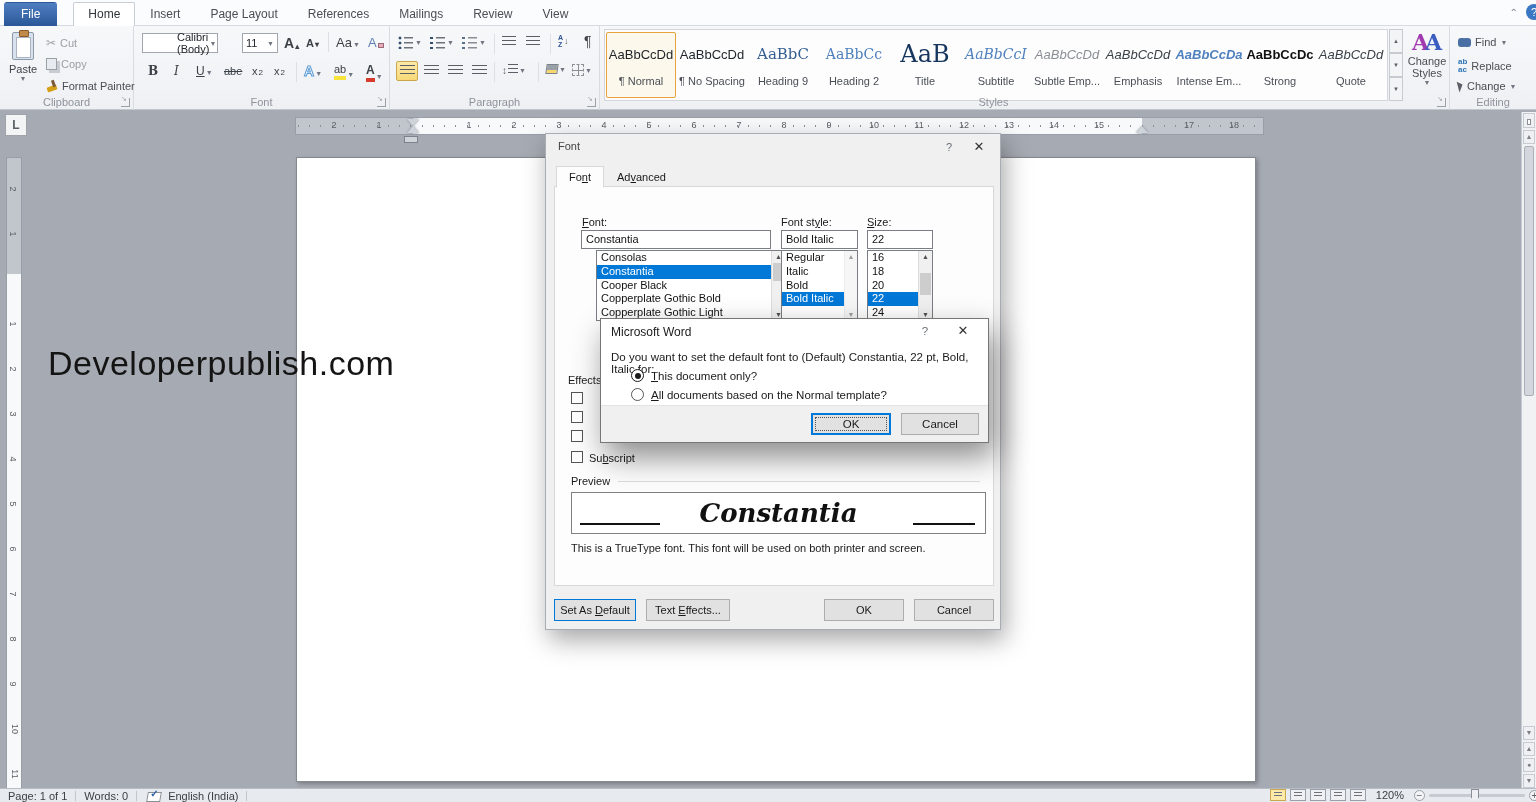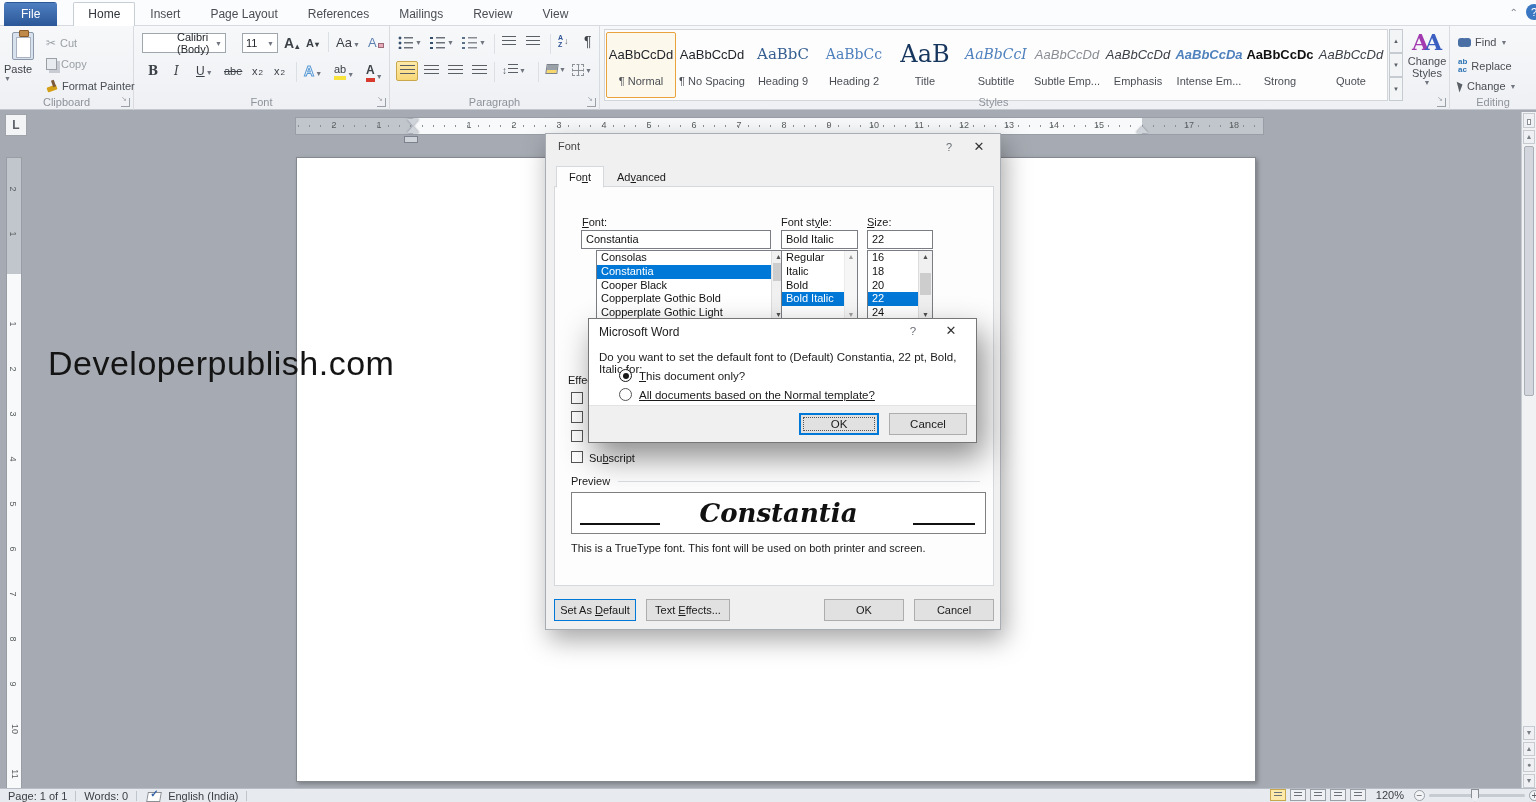--- a/index.html
+++ b/index.html
@@ -22,21 +22,21 @@
   .rgroup { position:absolute; top:0; height:84px; border-right:1px solid #d8dbe0; }
   .glabel { position:absolute; bottom:2px; left:0; right:0; text-align:center; font-size:11px; color:#8e939b; }
   .launcher { position:absolute; bottom:3px; right:3px; width:9px; height:9px; border-right:1px solid #9aa0a8; border-bottom:1px solid #9aa0a8; }
   .launcher::before { content:"↘"; position:absolute; left:0; top:-3px; font-size:7px; color:#9aa0a8; }
   .sbtn { position:absolute; display:flex; align-items:center; gap:4px; font-size:11px; color:#4a4e54; white-space:nowrap; }
   .sbtn .arr { font-size:7px; color:#707580; }
   .dis { color:#9ba0a6; }
 
   
   .g-clip { left:0; width:134px; }
-  .pastebtn { position:absolute; left:4px; top:4px; width:38px; height:74px; font-size:11px; color:#3f4349; }
+  .pastebtn { position:absolute; left:4px; top:4px; width:38px; height:74px; text-align:center; font-size:11px; color:#3f4349; }
   .clipicon { width:22px; height:28px; margin:2px auto 3px; background:#d8e2ef; border:1px solid #8d99a8; border-radius:2px; position:relative; }
   .clipicon::before { content:""; position:absolute; left:3px; top:4px; width:13px; height:19px; background:#fff; border:1px solid #aab3bf; }
   .clipicon::after { content:""; position:absolute; left:6px; top:-3px; width:8px; height:5px; background:#c08a4a; border:1px solid #8a5a28; border-radius:1px; }
   .scis { font-size:12px; color:#9ba0a6; }
   .copyic { width:11px; height:12px; border:1px solid #9ba0a6; background:#e8ebef; box-shadow:3px 3px 0 #c9cdd3; }
   .fpic { width:12px; height:12px; position:relative; }
   .fpic::before { content:""; position:absolute; left:1px; top:6px; width:10px; height:5px; background:#d4a017; transform:rotate(-20deg); border-radius:1px; }
   .fpic::after { content:""; position:absolute; left:6px; top:0px; width:3px; height:7px; background:#7b5a3a; transform:rotate(-20deg); }
 
   
@@ -135,21 +135,21 @@
   .lsb .th { position:absolute; left:1px; right:1px; background:#cdcdcd; }
   .cb { position:absolute; width:12px; height:12px; background:#fff; border:1px solid #555; }
   .grp-line { position:absolute; height:1px; background:#dcdfe2; }
   .pvbox { position:absolute; left:25px; top:358px; width:415px; height:42px; background:#fff; border:1px solid #808080; text-align:center; }
   .pvtext { font-family:"DejaVu Serif",serif; font-weight:bold; font-style:italic; font-size:26px; color:#111; line-height:40px; }
   .pvline { position:absolute; top:30px; height:2px; background:#111; }
   .btn { position:absolute; height:22px; background:#e1e1e1; border:1px solid #adadad; text-align:center; font-size:11px; color:#1a1a1a; line-height:20px; }
   .btn.bluebrd { border-color:#0078d7; }
 
   
-  .mdlg { position:absolute; left:588px; top:318px; width:389px; height:125px; background:#fff; border:1px solid #767676; box-shadow:6px 14px 30px rgba(0,0,0,.45); z-index:40; font-size:11.5px; color:#1a1a1a; }
+  .mdlg { position:absolute; left:600px; top:318px; width:389px; height:125px; background:#fff; border:1px solid #767676; box-shadow:6px 14px 30px rgba(0,0,0,.45); z-index:40; font-size:11.5px; color:#1a1a1a; }
   .mdlg-title { position:absolute; left:10px; top:6px; font-size:12px; }
   .mmsg { position:absolute; left:10px; top:32px; right:8px; }
   .radio { position:absolute; width:13px; height:13px; border:1px solid #555; border-radius:50%; background:#fff; }
   .radio[data-checked="true"]::after { content:""; position:absolute; left:2.5px; top:2.5px; width:6px; height:6px; border-radius:50%; background:#1a1a1a; }
   .radio[data-checked="true"] { border-color:#1a1a1a; border-width:1.5px; }
   .rlabel { position:absolute; }
   .mstrip { position:absolute; left:0; right:0; bottom:0; height:37px; background:#f0f0f0; border-top:1px solid #e3e3e3; }
   .mbtn { position:absolute; top:7px; height:22px; background:#e1e1e1; border:1px solid #adadad; text-align:center; line-height:20px; }
   .mbtn.focus { border:2px solid #0078d7; outline:1px dotted #555; outline-offset:-5px; line-height:18px; }
 
@@ -216,21 +216,21 @@
         </div>
       <div class="sbtn" style="left:46px;top:54px;">
           <span class="fpic"></span>
           <span>Format Painter</span>
         </div>
       <div class="glabel">Clipboard</div>
       <div class="launcher"></div>
     </div>
 
     <div class="rgroup g-font">
-      <div class="combo" style="left:8px;top:7px;width:84px;padding-left:34px;">
+      <div class="combo" style="left:8px;top:7px;width:76px;padding-left:34px;">
           <span>Calibri (Body)</span>
           <span class="arr">▼</span>
         </div>
       <div class="combo" style="left:108px;top:7px;width:36px;">
           <span>11</span>
           <span class="arr">▼</span>
         </div>
       <div class="fbtn" style="left:150px;top:9px;font-size:14px;font-weight:bold;">
           <span>A</span>
           <sup>▴</sup>
@@ -576,21 +576,21 @@
   </div>
 
   <div class="mdlg">
     <div class="mdlg-title">Microsoft Word</div>
     <span class="dlg-q" style="right:48px;height:24px;line-height:24px;">?</span>
     <span class="dlg-x" style="right:8px;height:24px;line-height:24px;">✕</span>
     <div class="mmsg">Do you want to set the default font to (Default) Constantia, 22 pt, Bold, Italic for:</div>
     <span class="radio" data-checked="true" style="left:30px;top:50px;"></span>
     <label class="rlabel" style="left:50px;top:51px;"><span></span><u>T</u><span>his document only?</span></label>
     <span class="radio" style="left:30px;top:69px;"></span>
-    <label class="rlabel" style="left:50px;top:70px;text-decoration:underline;"><span></span><u>A</u><span>ll documents based on the Normal template?</span></label>
+    <label class="rlabel" style="left:50px;top:70px;"><span></span><u>A</u><span>ll documents based on the Normal template?</span></label>
     <div class="mstrip">
       <div class="mbtn focus" style="left:210px;width:80px;">OK</div>
       <div class="mbtn" style="left:300px;width:78px;">Cancel</div>
     </div>
   </div>
 
   <div class="vscroll">
     <div class="rulertoggle"></div>
     <div class="vs-btn" style="top:18px;">▲</div>
     <div class="vs-thumb"></div>

